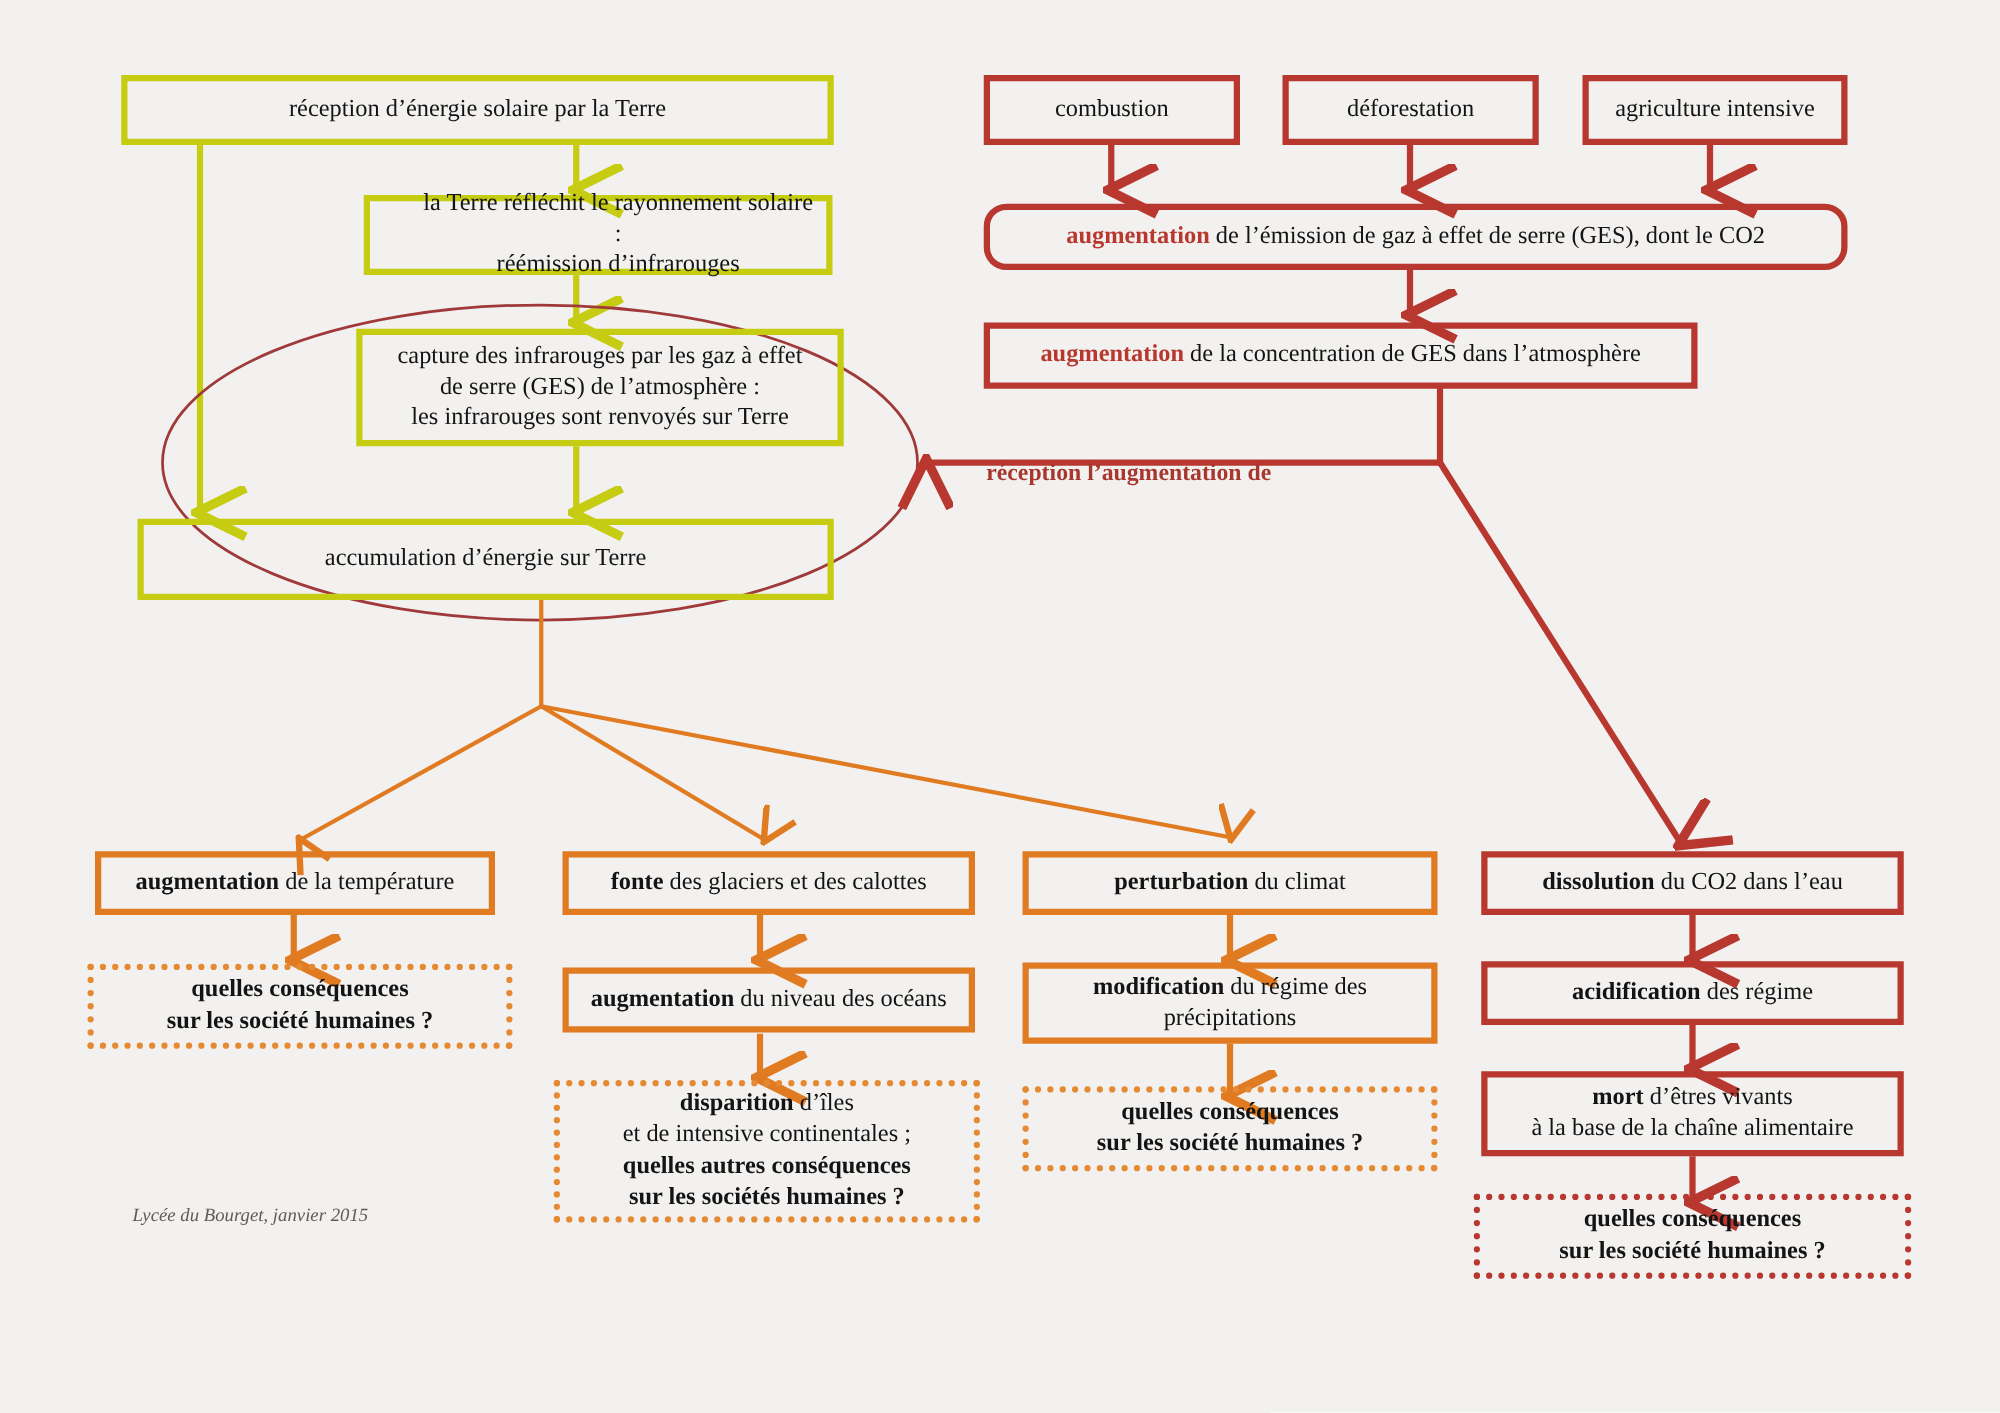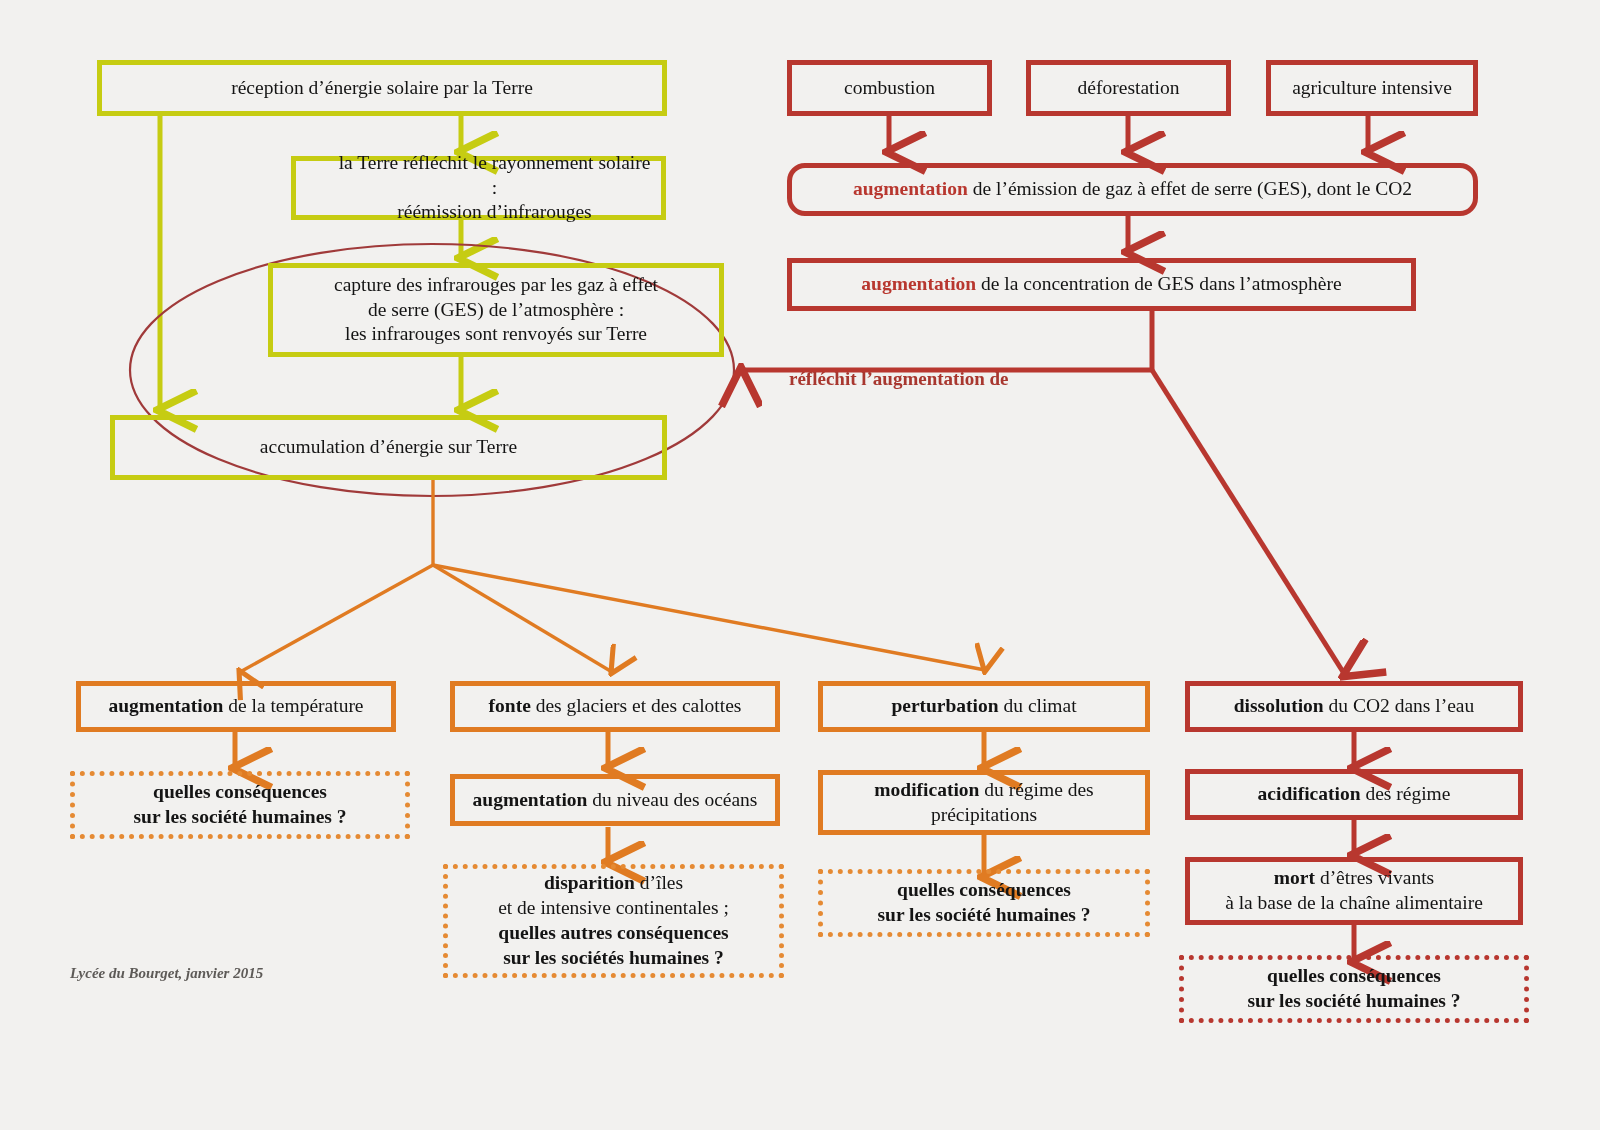--- a/index.html
+++ b/index.html
@@ -45,25 +45,26 @@
   .edge-label {
     position: absolute;
     color: #a8372f;
     font-weight: bold;
     font-size: 19px;
     white-space: nowrap;
   }
   .footer-note {
     position: absolute;
     font-style: italic;
-    font-weight: bold;
+    font-weight: normal;
     font-size: 15px;
     color: #5d5a57;
     white-space: nowrap;
     font-family: "Liberation Serif", "DejaVu Serif", serif;
+    margin-left: 36px;
   }
 </style>
 </head>
 <body>
 
 <div id="canvas">
 
   <svg id="svg-layer" viewBox="0 0 1600 1130">
     <defs>
       <marker id="ah-yellow" markerWidth="9" markerHeight="9" refX="4.2" refY="7.6" orient="auto" markerUnits="strokeWidth">
@@ -121,21 +122,21 @@
     <span class="txt">réception d’énergie solaire par la Terre</span>
   </div>
 
   <div class="node yellow" style="left:291px; top:156px; width:375px; height:64px;padding-left:40px;">
     <span class="txt">
       <span>la Terre réfléchit le rayonnement solaire :</span><br>
       <span>réémission d’infrarouges</span>
     </span>
   </div>
 
-  <div class="node yellow" style="left:268px; top:263px; width:456px; height:94px;">
+  <div class="node yellow" style="left:285px; top:263px; width:390px; height:94px;">
     <span class="txt">
       <span>capture des infrarouges par les gaz à effet</span><br>
       <span>de serre (GES) de l’atmosphère :</span><br>
       <span>les infrarouges sont  renvoyés sur Terre</span>
     </span>
   </div>
 
   <div class="node yellow" style="left:110px; top:415px; width:557px; height:65px;">
     <span class="txt">accumulation d’énergie sur Terre</span>
   </div>
@@ -151,27 +152,27 @@
   <div class="node red" style="left:1266px; top:60px; width:212px; height:56px;">
     <span class="txt">agriculture intensive</span>
   </div>
 
   <div class="node red" style="left:787px; top:163px; width:691px; height:53px;border-radius:18px;">
     <span class="txt">
       <b class="kw-red">augmentation</b><span> de l’émission de gaz à effet de serre (GES), dont le CO2</span>
     </span>
   </div>
 
-  <div class="node red" style="left:787px; top:258px; width:629px; height:53px;">
+  <div class="node red" style="left:787px; top:258px; width:571px; height:53px;">
     <span class="txt">
       <b class="kw-red">augmentation</b><span> de la concentration de GES dans l’atmosphère</span>
     </span>
   </div>
 
-  <div class="edge-label" style="left:789px; top:368px;">réfléchit l’augmentation de</div>
+  <div class="edge-label" style="left:789px; top:368px;">réception l’augmentation de</div>
 
   <div class="node orange" style="left:76px; top:681px; width:320px; height:51px;">
     <span class="txt">
       <b class="kw-dark">augmentation</b><span> de la température</span>
     </span>
   </div>
 
   <div class="node dotted-orange" style="left:70px; top:771px; width:340px; height:68px;">
     <span class="txt">
       <b class="kw-dark">quelles conséquences</b><br>

